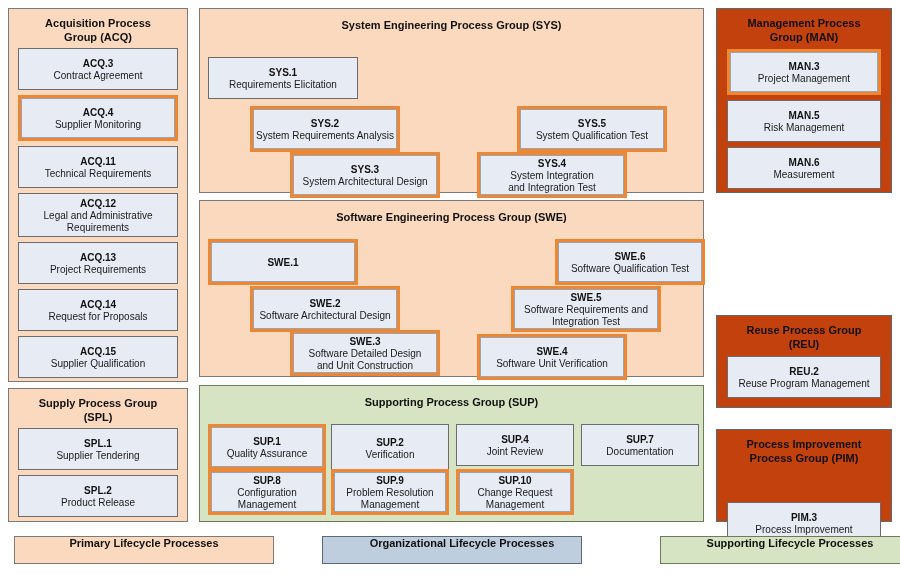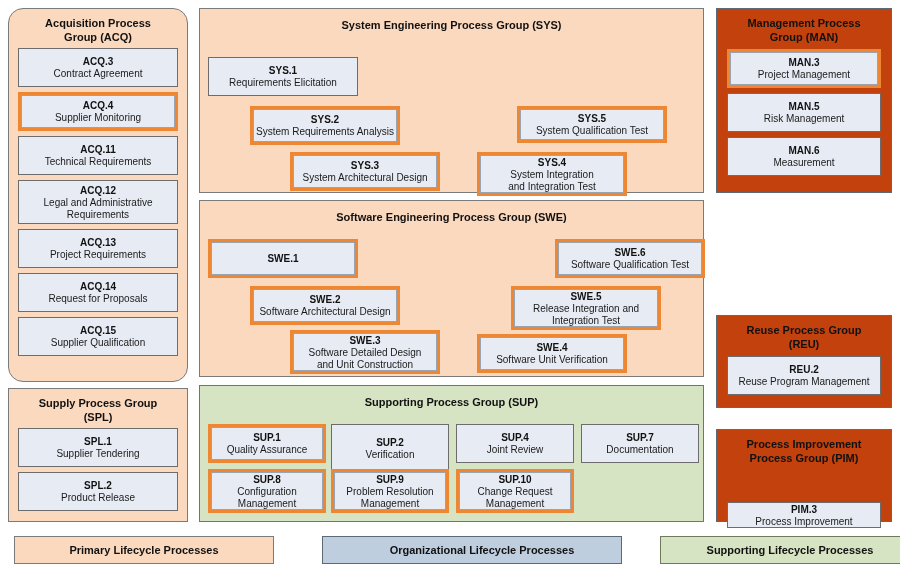--- a/index.html
+++ b/index.html
@@ -44,21 +44,21 @@
   .proc {
     position: absolute;
     box-sizing: border-box;
     background: #e6ebf4;
     border: 1px solid #6c6c6c;
     display: flex;
     flex-direction: column;
     align-items: center;
     justify-content: center;
     text-align: center;
-    padding: 12px 3px;
+    padding: 20px 3px;
   }
   .proc.hl {
     border: 3px solid #ed8733;
     outline: 1px solid #9aa3b0;
     outline-offset: -4px;
   }
   .proc .pid {
     font-size: 10px;
     font-weight: bold;
     line-height: 13px;
@@ -72,37 +72,36 @@
   }
 
   
   .proc.stack { position: relative; margin: 0 auto 5px auto; }
 
   
   .legend-item {
     position: absolute;
     box-sizing: border-box;
     display: flex;
-    align-items: center;
     justify-content: center;
     font-size: 11px;
     font-weight: bold;
     color: #111111;
     border: 1px solid #6e6e6e;
   }
   .legend-item.primary { background: #fbd9bf; border-color: #7a7a7a; }
   .legend-item.org     { background: #bfcede; border-color: #5c6a78; }
   .legend-item.support { background: #d7e4c3; border-color: #6d7a5c; margin-left: 30px; }
 </style>
 </head>
 <body>
 
 <div id="canvas">
 
-  <div class="group primary" style="left:8px; top:8px; width:180px; height:374px;border-radius:15px;">
+  <div class="group primary" style="left:8px; top:8px; width:180px; height:374px;">
     <div class="group-title">Acquisition Process
 Group (ACQ)</div>
     <div style="padding:4px 9px 0 9px;">
       <div class="proc stack" style="width:100%; height:39px;">
         <span class="pid">ACQ.3</span>
         <span class="pname">Contract Agreement</span>
       </div>
       <div class="proc stack hl" style="width:100%; height:39px;">
         <span class="pid">ACQ.4</span>
         <span class="pname">Supplier Monitoring</span>
@@ -186,21 +185,21 @@
       <span class="pid">SWE.3</span>
       <span class="pname">Software Detailed Design
 and Unit Construction</span>
     </div>
     <div class="proc hl" style="left:355px; top:38px; width:150px; height:39px;">
       <span class="pid">SWE.6</span>
       <span class="pname">Software Qualification Test</span>
     </div>
     <div class="proc hl" style="left:311px; top:85px; width:150px; height:44px;">
       <span class="pid">SWE.5</span>
-      <span class="pname">Release Integration and
+      <span class="pname">Software Requirements and
 Integration Test</span>
     </div>
     <div class="proc hl" style="left:277px; top:133px; width:150px; height:39px;">
       <span class="pid">SWE.4</span>
       <span class="pname">Software Unit Verification</span>
     </div>
   </div>
 
   <div class="group support" style="left:199px; top:385px; width:505px; height:137px;">
     <div class="group-title single">Supporting Process Group (SUP)</div>
@@ -274,20 +273,20 @@
       <div class="proc stack" style="width:100%; height:22px;margin-top:32px;">
         <span class="pid">PIM.3</span>
         <span class="pname">Process Improvement</span>
       </div>
     </div>
   </div>
 
   <div class="legend-item primary" style="left:14px; top:536px; width:260px; height:28px;">
     <span>Primary Lifecycle Processes</span>
   </div>
-  <div class="legend-item org" style="left:322px; top:536px; width:300px; height:28px;padding-left:20px;">
+  <div class="legend-item org" style="left:322px; top:536px; width:260px; height:28px;padding-left:20px;">
     <span>Organizational Lifecycle Processes</span>
   </div>
   <div class="legend-item support" style="left:630px; top:536px; width:260px; height:28px;">
     <span>Supporting Lifecycle Processes</span>
   </div>
 
 </div>
 
 </body></html>

